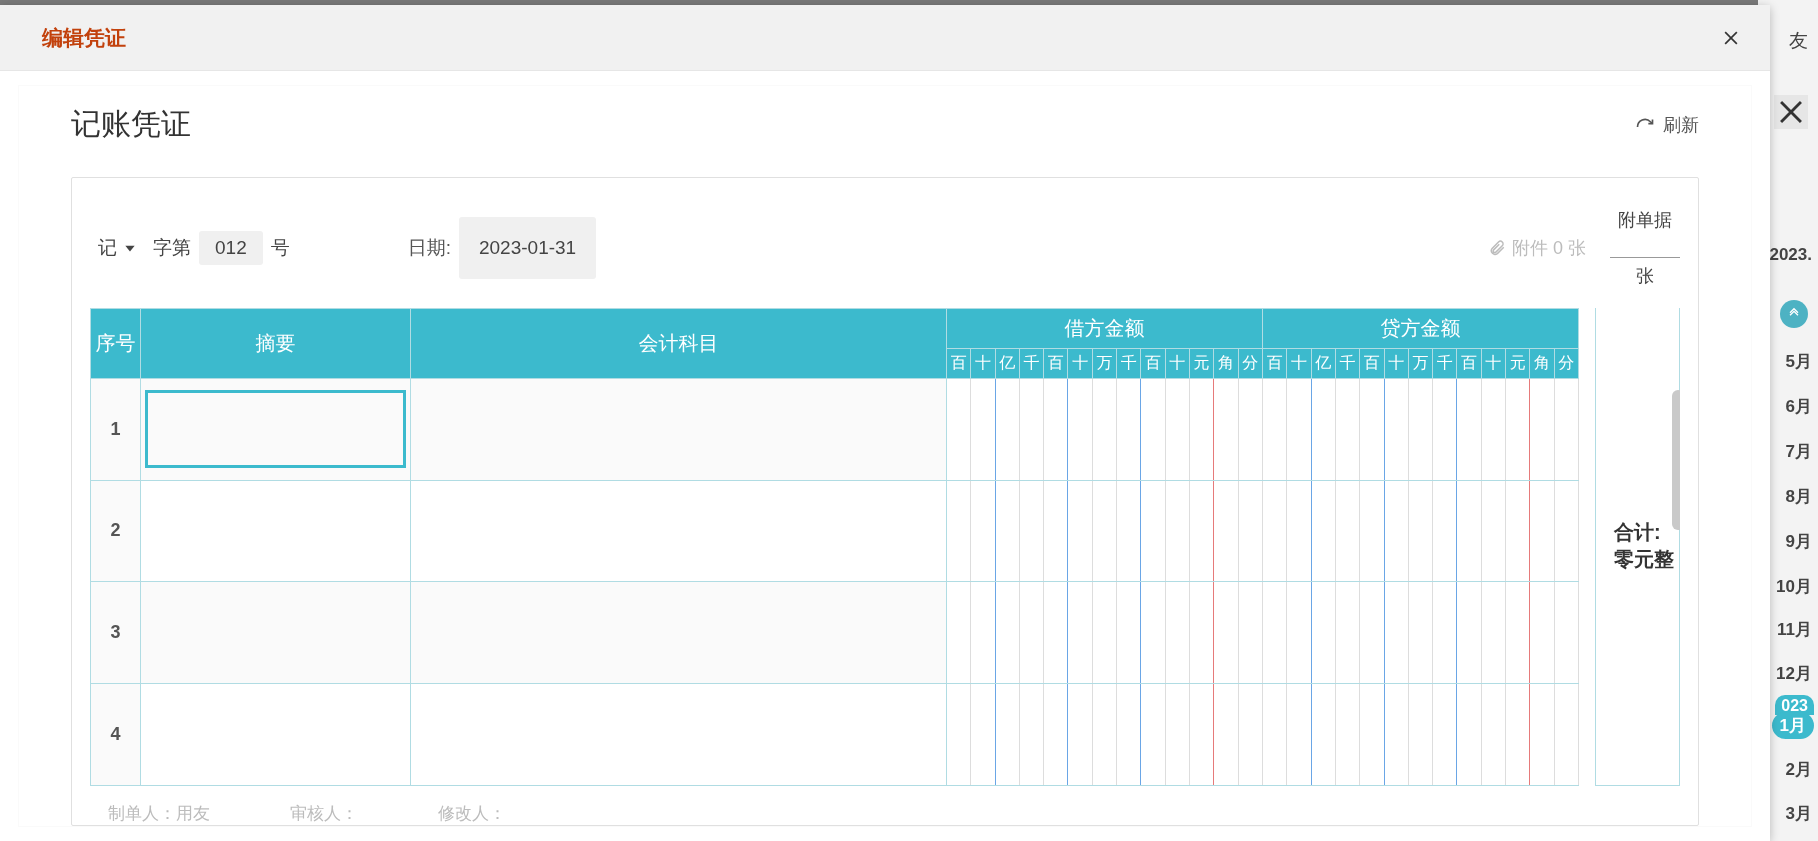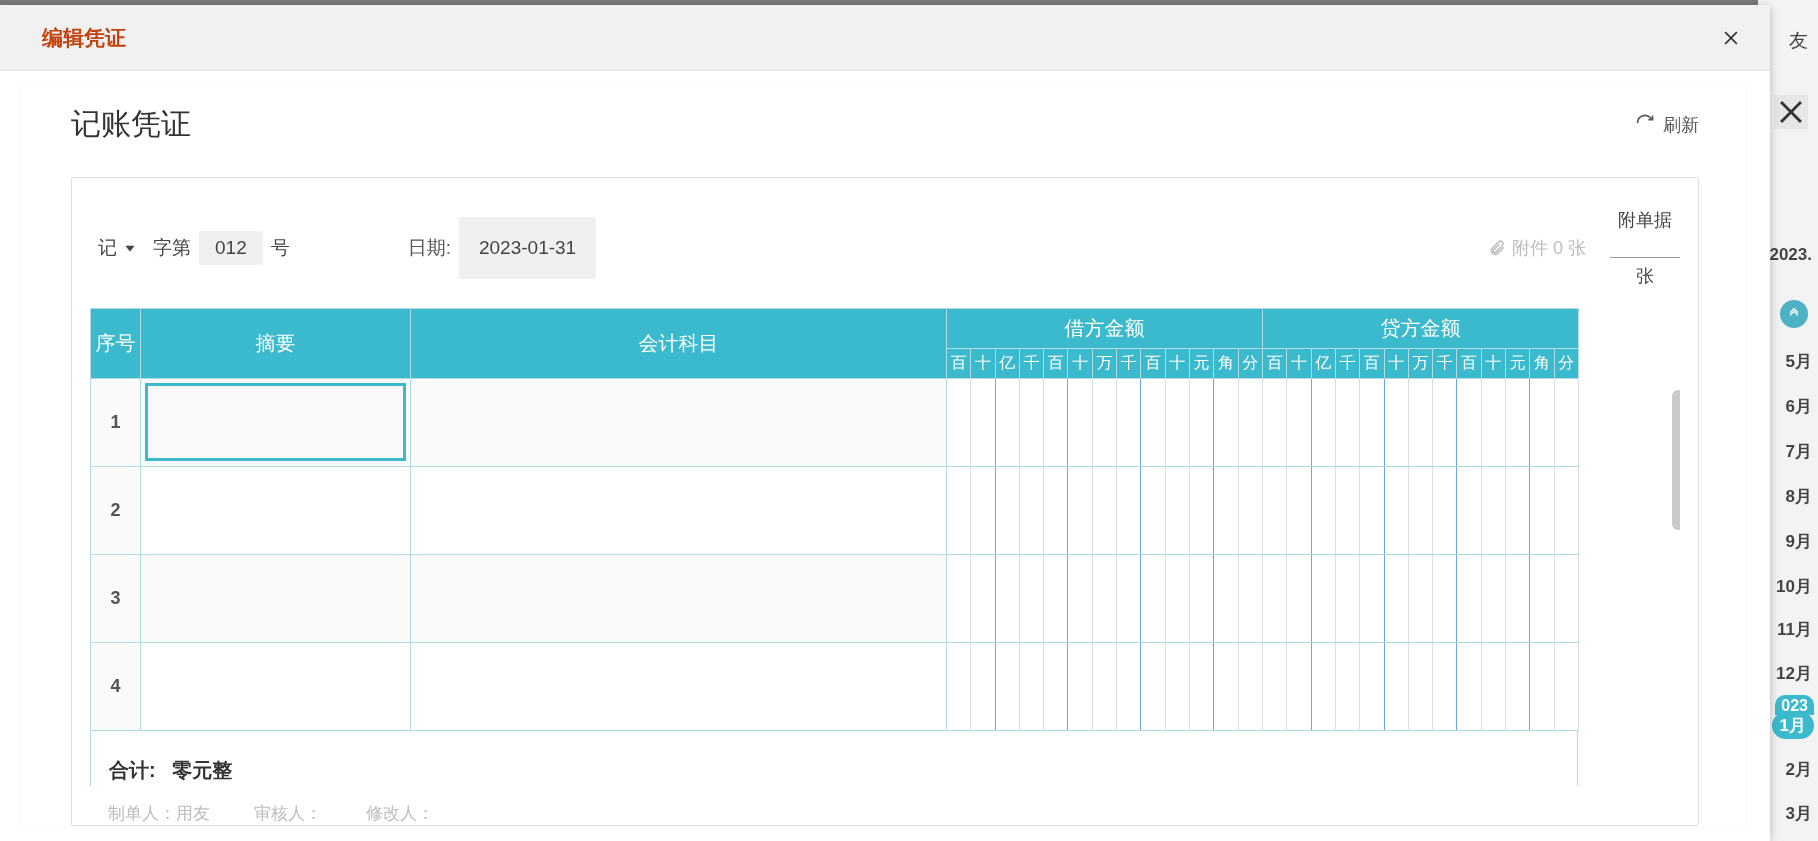--- a/index.html
+++ b/index.html
@@ -144,21 +144,21 @@
       align-items: center;
       padding: 18px 52px 12px 52px;
     }
     .voucher-title {
       font-size: 30px;
       font-weight: 500;
       color: #333;
     }
     .refresh-btn {
       display: flex;
-      align-items: flex-start;
+      align-items: flex-end;
       gap: 8px;
       color: #555;
       font-size: 18px;
       cursor: pointer;
     }
     .refresh-btn svg { width: 20px; height: 20px; }
     .main-area {
       margin: 20px 52px 0 52px;
       border: 1px solid #e0e0e0;
       border-radius: 2px;
@@ -227,21 +227,21 @@
       display: inline-block;
       width: 70px;
       border-bottom: 1px solid #999;
       height: 1.1em;
     }
     .table-wrap {
       flex: 1;
       overflow: hidden;
       position: relative;
       display: flex;
-      flex-direction: column;
+      gap: 16px;
     }
     .scrollbar-stub {
       position: absolute;
       right: -4px;
       top: 82px;
       width: 12px;
       height: 140px;
       background: #c9c9c9;
       border-radius: 6px;
     }
@@ -300,21 +300,21 @@
       text-align: left;
       padding-left: 18px;
       font-weight: bold;
       font-size: 20px;
       color: #333;
       background: #fff;
       margin-left: 9px;
     }
     .footer-row {
       display: flex;
-      gap: 44px;
+      gap: 80px;
       padding: 16px 18px 0 18px;
       color: #bcbcbc;
       font-size: 17px;
     }
     .row-alt td.summary-cell, .row-alt td.account-cell {
       background: #fff;
     }
     td.account-cell { background: #fafafa; }
   </style>
 </head>

